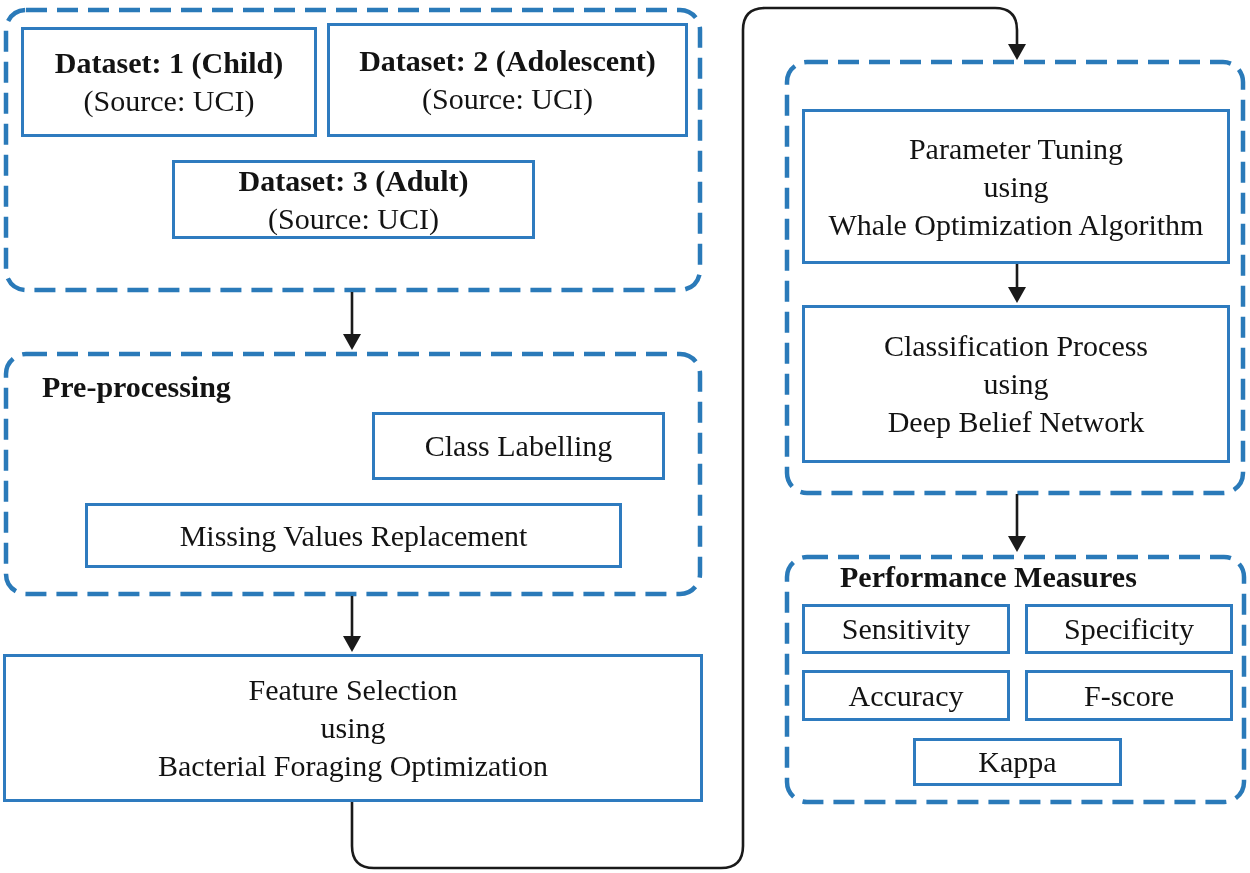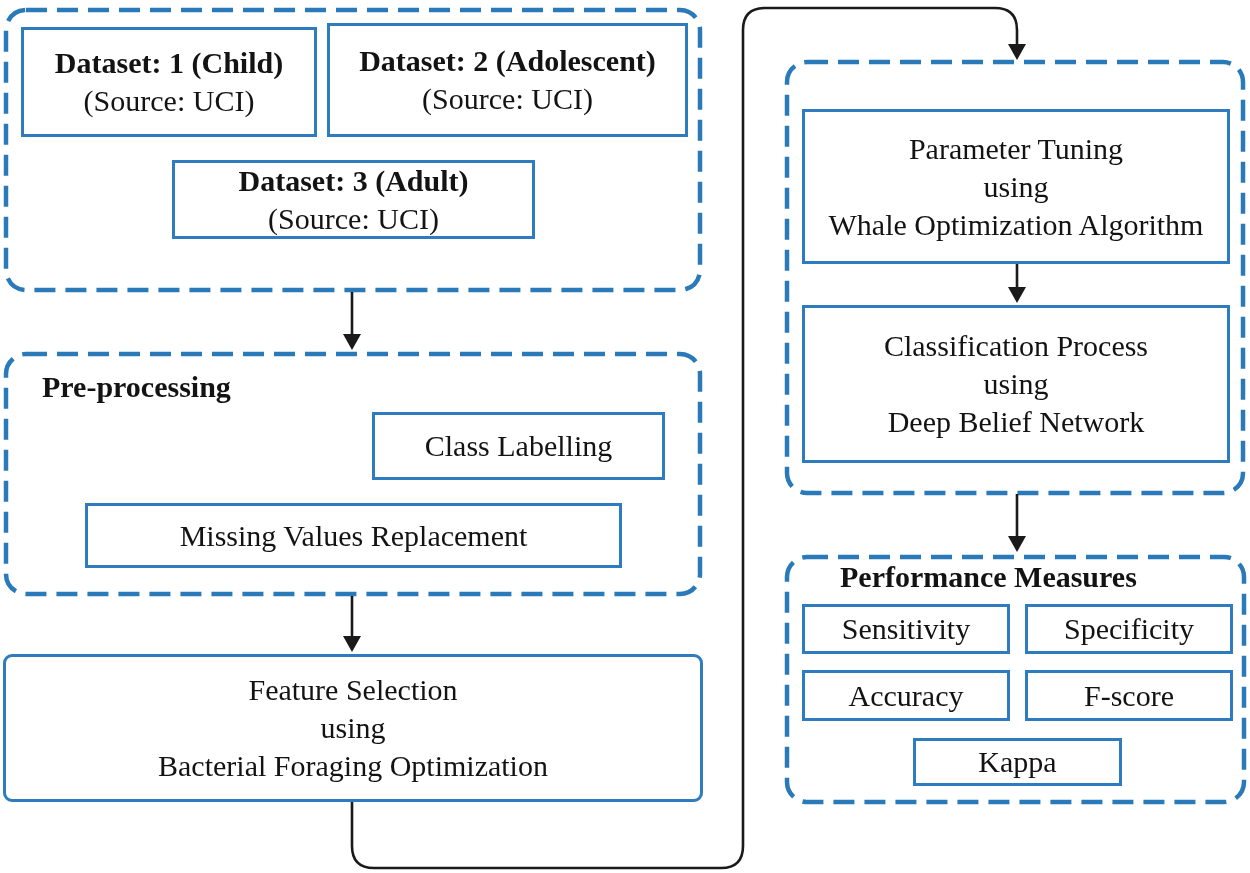--- a/index.html
+++ b/index.html
@@ -38,21 +38,21 @@
     display: flex;
     flex-direction: column;
     align-items: center;
     justify-content: center;
     text-align: center;
     font-size: 30px;
     line-height: 38px;
     z-index: 1;
   }
   .node .title-line { font-weight: bold; }
-  .feature-node { border-width: 3px; line-height: 38px; border-radius: 9px; }
+  .feature-node { border-width: 3px; line-height: 38px; }
   .group-title {
     position: absolute;
     font-size: 30px;
     font-weight: bold;
     z-index: 1;
     white-space: nowrap;
   }
 </style>
 </head>
 <body>

